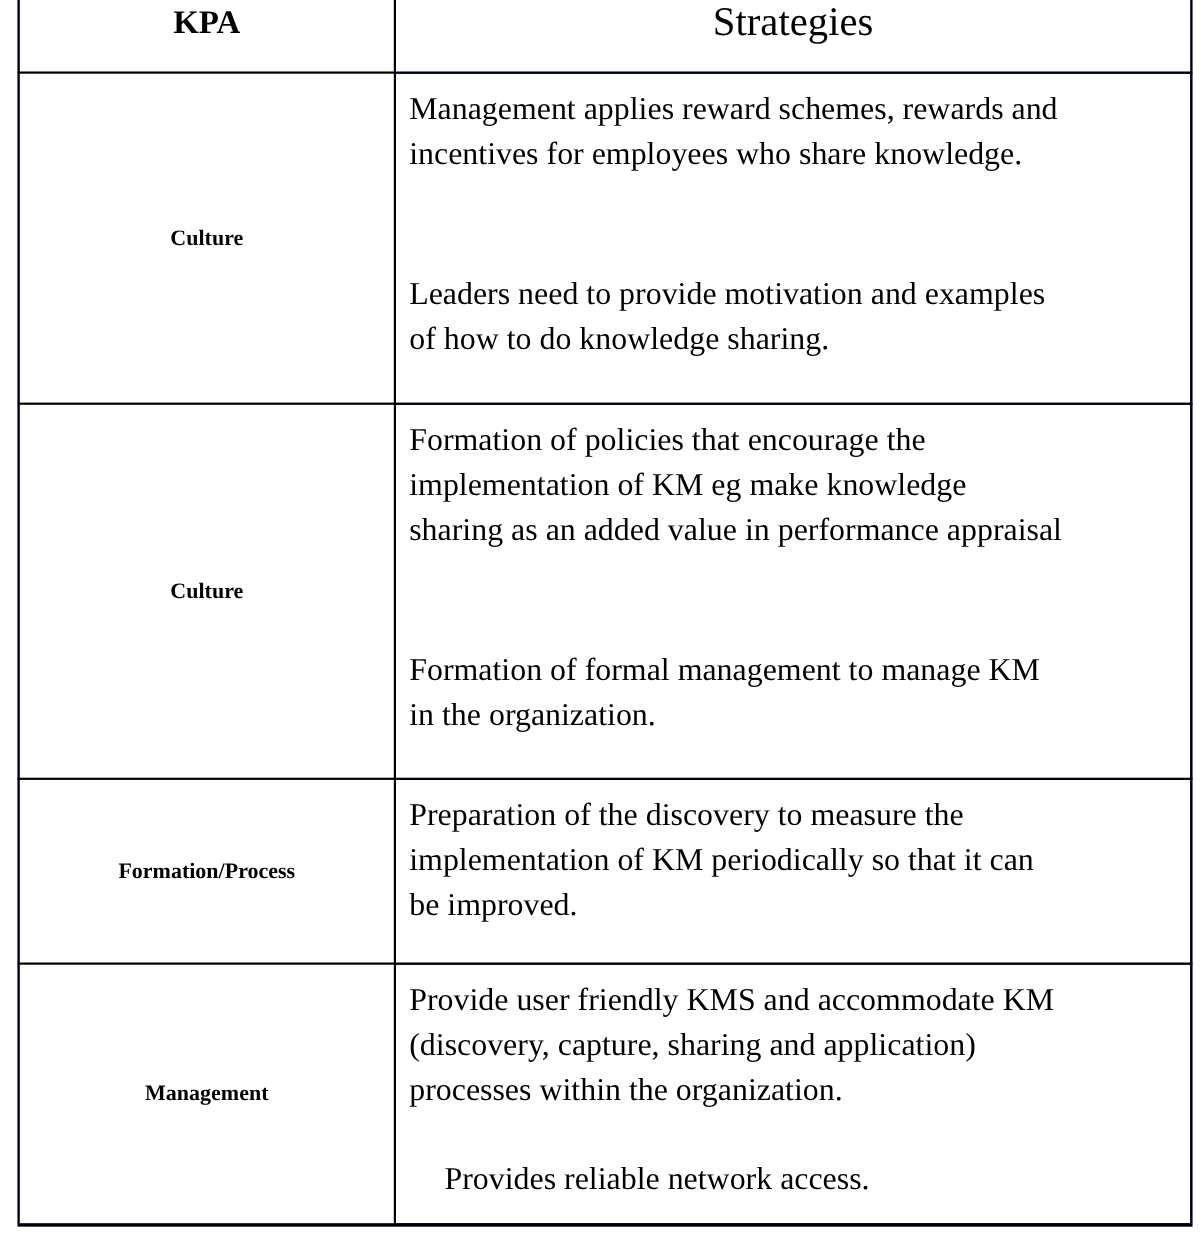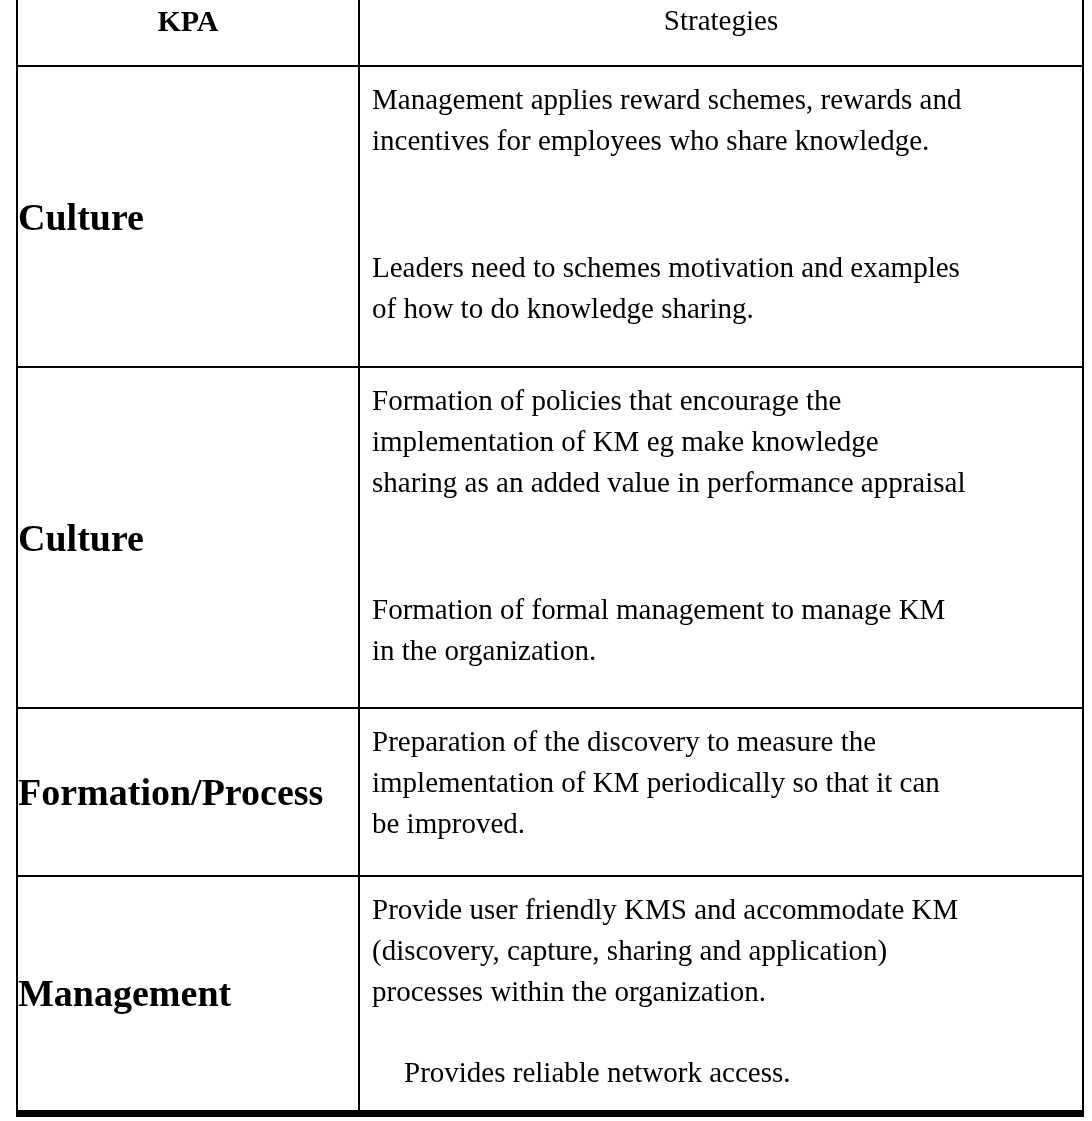--- a/index.html
+++ b/index.html
@@ -30,41 +30,41 @@
   table.kpa-table td, table.kpa-table th {
     border: 2px solid #000000;
     padding: 0;
     background: #ffffff;
   }
   
   table.kpa-table tr:first-child th {
     border-top: none;
   }
   table.kpa-table tr:last-child td {
-    border-bottom: 7px solid #000000;
+    border-bottom: 3px solid #000000;
   }
   col.col-kpa { width: 342px; }
   col.col-strategies { width: 724px; }
 
   th.header-cell {
     height: 65px;
     vertical-align: top;
     text-align: center;
-    font-size: 29px;
+    font-size: 37px;
     line-height: 41px;
     font-weight: normal;
     padding-top: 4px;
   }
   th.header-cell.kpa { font-weight: bold; font-size: 30px; }
 
   td.kpa-cell {
-    text-align: left;
+    text-align: center;
     vertical-align: middle;
     font-weight: bold;
-    font-size: 38px;
+    font-size: 20px;
     line-height: 36px;
   }
   td.strategy-cell {
     vertical-align: top;
     padding: 4px 6px 4px 19px;
     overflow: hidden;
   }
   td.strategy-cell p {
     margin: 12px;
     font-size: 29px;
@@ -92,21 +92,21 @@
       <tr>
         <th class="header-cell kpa">KPA</th>
         <th class="header-cell">Strategies</th>
       </tr>
 
       <tr class="row-culture">
         <td class="kpa-cell">Culture</td>
         <td class="strategy-cell">
           <p>Management applies reward schemes, rewards and
 incentives for employees who share knowledge.</p>
-          <p class="p-gap-xl">Leaders need to schemes motivation and examples
+          <p class="p-gap-xl">Leaders need to provide motivation and examples
 of how to do knowledge sharing.</p>
         </td>
       </tr>
 
       <tr class="row-policy">
         <td class="kpa-cell">Culture</td>
         <td class="strategy-cell">
           <p>Formation of policies that encourage the
 implementation of KM eg make knowledge
 sharing as an added value in performance appraisal</p>

